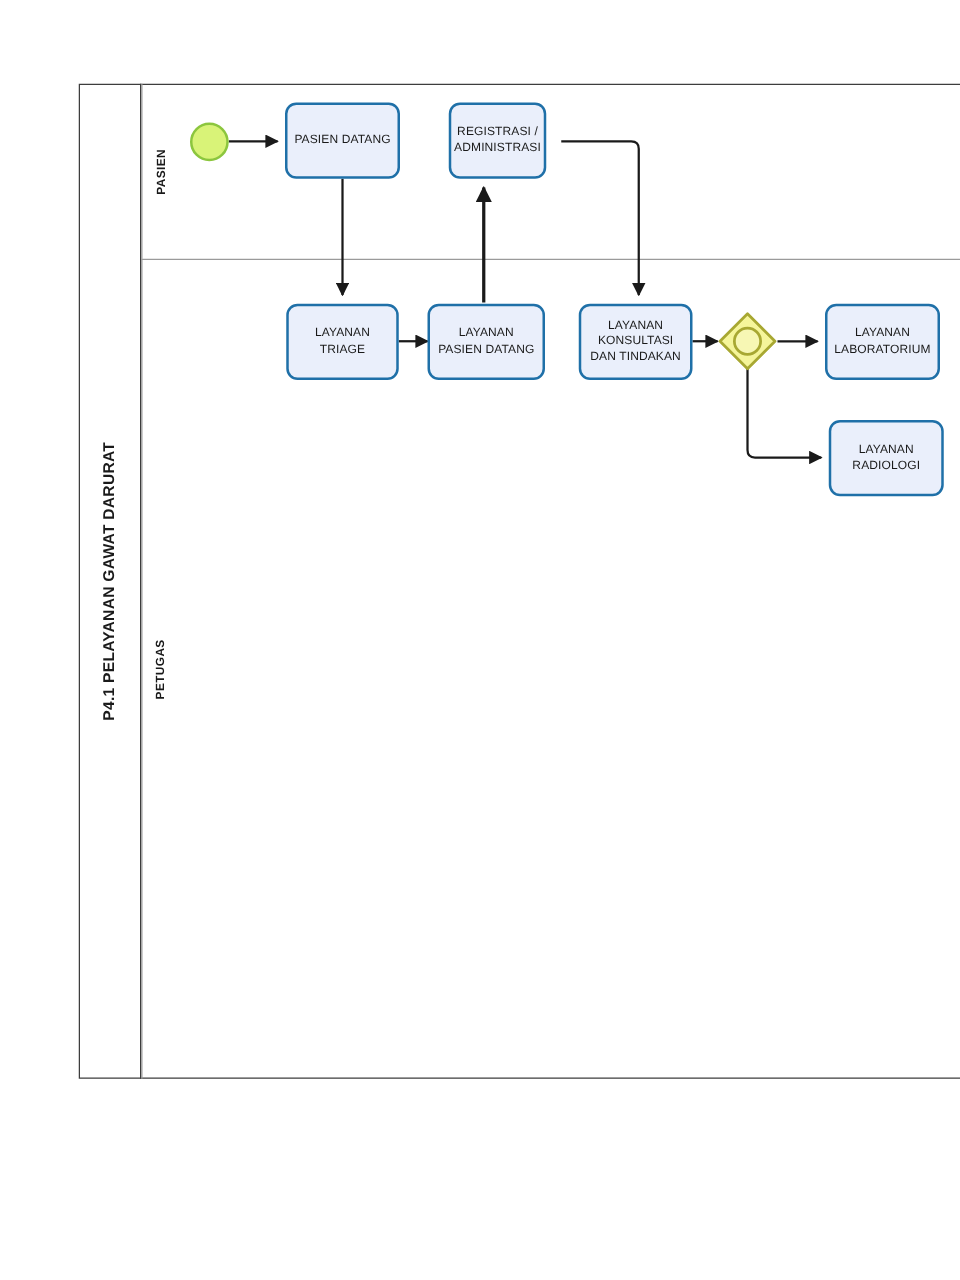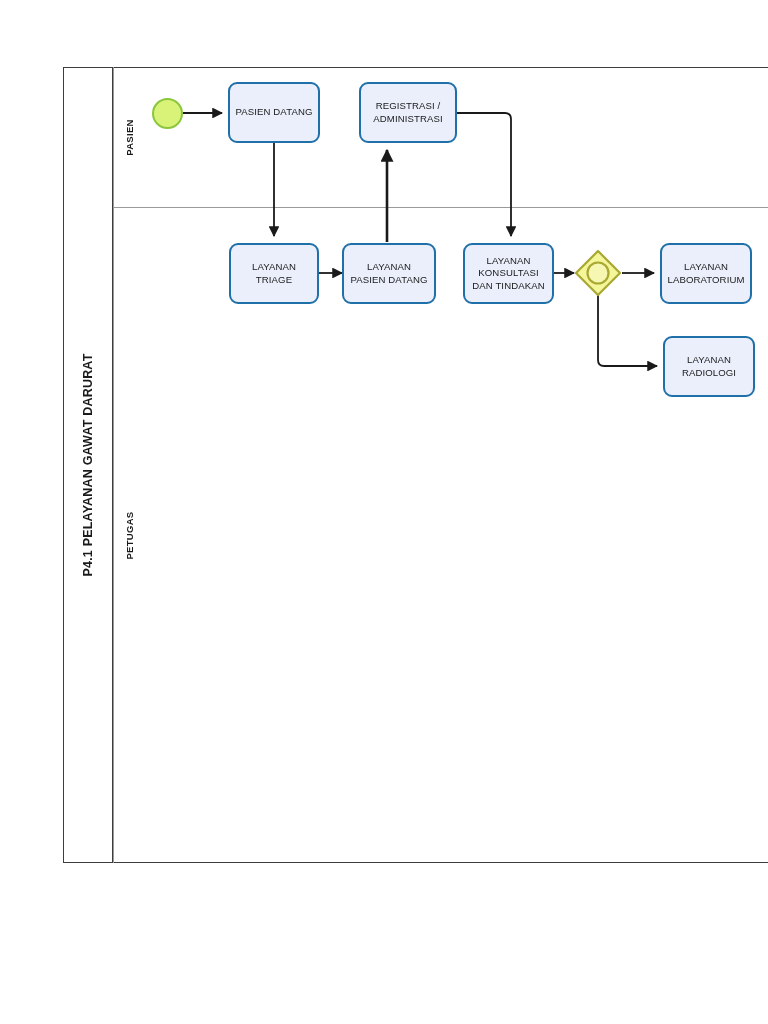--- a/index.html
+++ b/index.html
@@ -189,21 +189,21 @@
 
     <path class="flow-line" d="M 598 294 L 598 360 Q 598 366 604 366 L 657 366" marker-end="url(#arrow)"></path>
   </svg>
 
   <div class="start-event" style="left:152px; top:98px; width:31px; height:31px;"></div>
 
   <div class="task" style="left:228px; top:82px; width:92px; height:61px;">
     <span class="lbl">PASIEN DATANG</span>
   </div>
 
-  <div class="task" style="left:359px; top:82px; width:98px; height:61px;">
+  <div class="task" style="left:359px; top:82px; width:78px; height:61px;">
     <span class="lbl">REGISTRASI /
 ADMINISTRASI</span>
   </div>
 
   <div class="task" style="left:229px; top:243px; width:90px; height:61px;">
     <span class="lbl">LAYANAN
 TRIAGE</span>
   </div>
 
   <div class="task" style="left:342px; top:243px; width:94px; height:61px;">

